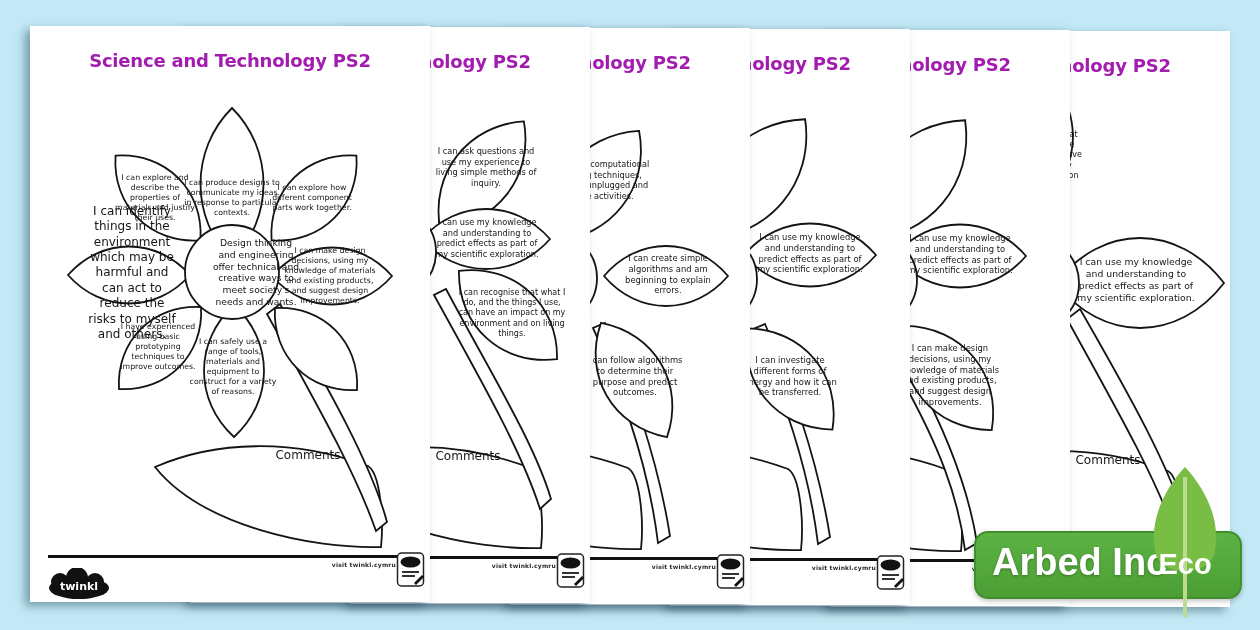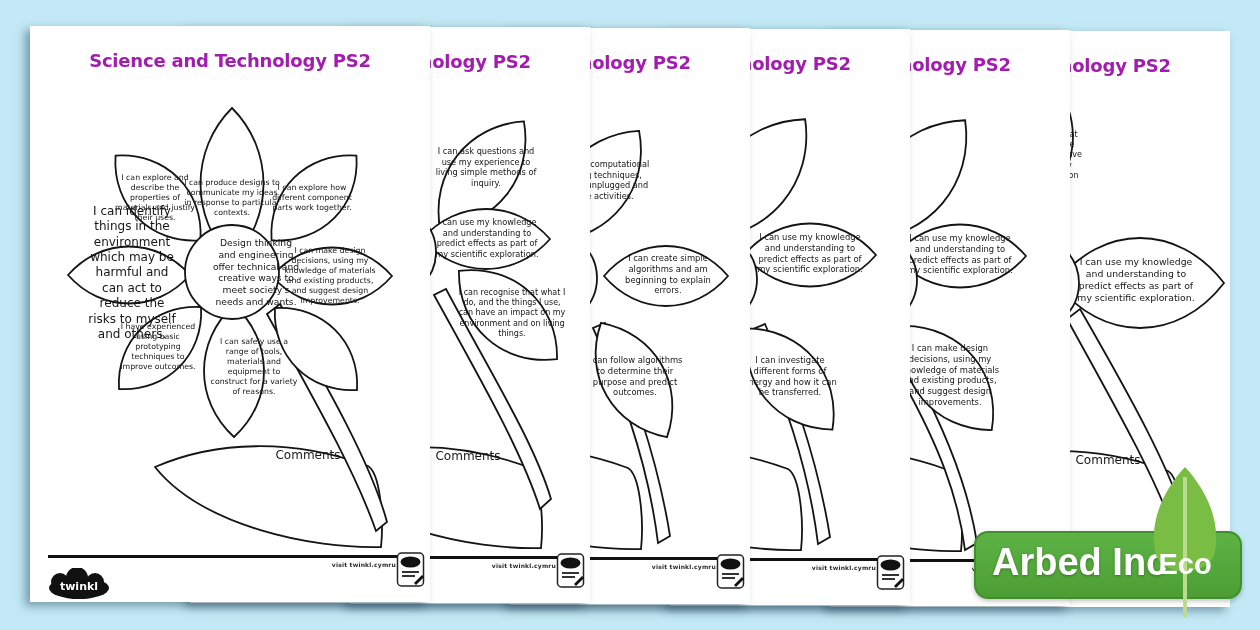--- a/index.html
+++ b/index.html
@@ -58,21 +58,21 @@
           <path d="M0,-58C36,-26.1 36,26.1 0,58C-36,26.1 -36,-26.1 0,-58Z" transform="translate(286,323) rotate(135)" class="ln"></path>
           <circle cx="202" cy="246" r="47" class="ln"></circle>
         </svg>
     <div class="texts">
           <div class="ptxt" style="left: 202px; top: 172px; width: 96px; font-size: 7.8px;">I can produce designs to communicate my ideas in response to particular contexts.</div>
           <div class="ptxt" style="left: 125px; top: 172px; width: 84px; font-size: 7.8px;">I can explore and describe the properties of materials and justify their uses.</div>
           <div class="ptxt" style="left: 282px; top: 172px; width: 88px; font-size: 7.8px;">I can explore how different component parts work together.</div>
           <div class="ptxt" style="left: 102px; top: 247px; width: 94px; font-size: 12px;">I can identify things in the environment which may be harmful and can act to reduce the risks to myself and others.</div>
           <div class="ptxt" style="left: 300px; top: 250px; width: 92px; font-size: 7.8px;">I can make design decisions, using my knowledge of materials and existing products, and suggest design improvements.</div>
           <div class="ptxt" style="left: 128px; top: 321px; width: 84px; font-size: 7.8px;">I have experienced using basic prototyping techniques to improve outcomes.</div>
-          <div class="ptxt" style="left: 203px; top: 341px; width: 90px; font-size: 7.8px; margin-left: 21px;">I can safely use a range of tools, materials and equipment to construct for a variety of reasons.</div>
+          <div class="ptxt" style="left: 203px; top: 341px; width: 90px; font-size: 7.8px;">I can safely use a range of tools, materials and equipment to construct for a variety of reasons.</div>
           <div class="ptxt bold" style="left: 202px; top: 246px; width: 92px; font-size: 9.2px;">Design thinking and engineering offer technical and creative ways to meet society's needs and wants.</div>
           <div class="ptxt bold" style="left: 254px; top: 430px; width: 80px; font-size: 12px;">Comments</div>
         </div>
     <div class="footer-line"></div>
     <svg class="tlogo" width="68" height="34" viewBox="0 0 68 34">
       <ellipse cx="33" cy="20" rx="30" ry="11" fill="#111"></ellipse>
       <circle cx="14" cy="14" r="9" fill="#111"></circle>
       <circle cx="31" cy="10" r="11" fill="#111"></circle>
       <circle cx="49" cy="14" r="9" fill="#111"></circle>
       <text class="tlogo-text" x="33" y="22" text-anchor="middle" font-size="11" font-weight="bold" fill="#fff">twinkl</text>

